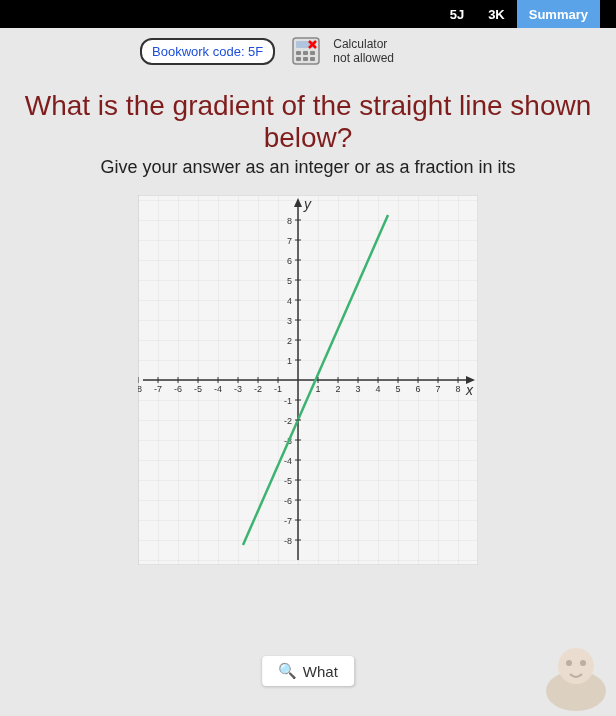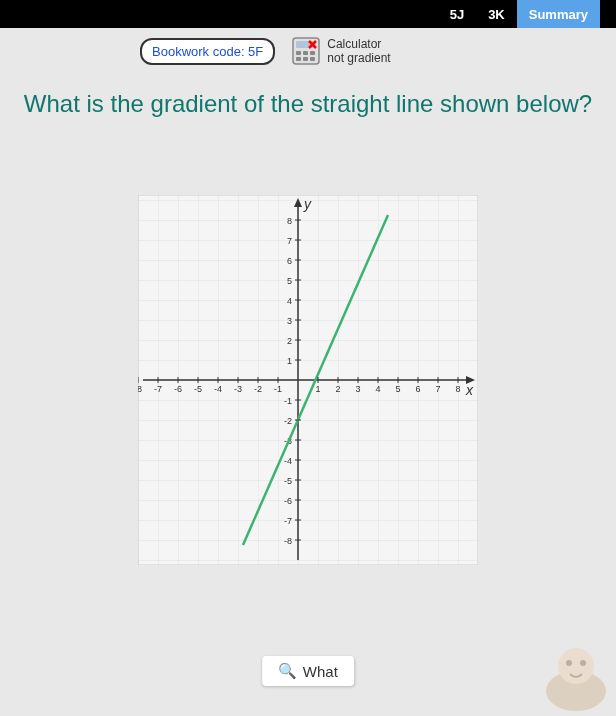--- a/index.html
+++ b/index.html
@@ -63,21 +63,21 @@
       padding: 4px 10px;
       font-size: 13px;
       font-weight: normal;
       color: #1d4ed8;
       background: white;
     }
 
     .calculator-box {
       display: flex;
       align-items: center;
-      gap: 6px;
+      gap: 12px;
     }
 
     .calc-icon {
       width: 30px;
       height: 30px;
       position: relative;
     }
 
     .calc-text {
       font-size: 12px;
@@ -89,22 +89,22 @@
     .question-area {
       position: absolute;
       top: 90px;
       left: 0;
       right: 0;
       text-align: center;
       padding: 0 20px;
     }
 
     .question-title {
-      font-size: 24px;
-      color: #0f766e;
+      font-size: 28px;
+      color: #7f1d1d;
       margin-bottom: 0;
     }
 
     .question-subtitle {
       font-size: 18px;
       color: #222;
       line-height: 1.5;
     }
 
     
@@ -174,27 +174,28 @@
       <rect x="19" y="15" width="5" height="4" rx="1" fill="#888"></rect>
       <rect x="5" y="21" width="5" height="4" rx="1" fill="#888"></rect>
       <rect x="12" y="21" width="5" height="4" rx="1" fill="#888"></rect>
       <rect x="19" y="21" width="5" height="4" rx="1" fill="#888"></rect>
 
       <line x1="18" y1="5" x2="25" y2="12" stroke="red" stroke-width="2.5"></line>
       <line x1="25" y1="5" x2="18" y2="12" stroke="red" stroke-width="2.5"></line>
     </svg>
     <div class="calc-text">
       <div>Calculator</div>
-      <div>not gradient</div>
+      <div>not allowed</div>
     </div>
   </div>
 </div>
 
 <div class="question-area">
   <div class="question-title">What is the gradient of the straight line shown below?</div>
+  <div class="question-subtitle">Give your answer as an integer or as a fraction in its</div>
 </div>
 
 <div class="graph-container">
   <svg class="graph-svg" viewBox="0 0 340 370" xmlns="http://www.w3.org/2000/svg">
 
     <rect x="0" y="0" width="340" height="370" fill="#f5f5f5" stroke="#ccc"></rect>
 
     <defs>
       <pattern id="grid" width="20" height="20" patternUnits="userSpaceOnUse" x="0" y="5">
         <path d="M 20 0 L 0 0 0 20" fill="none" stroke="#ccc" stroke-width="0.5"></path>

